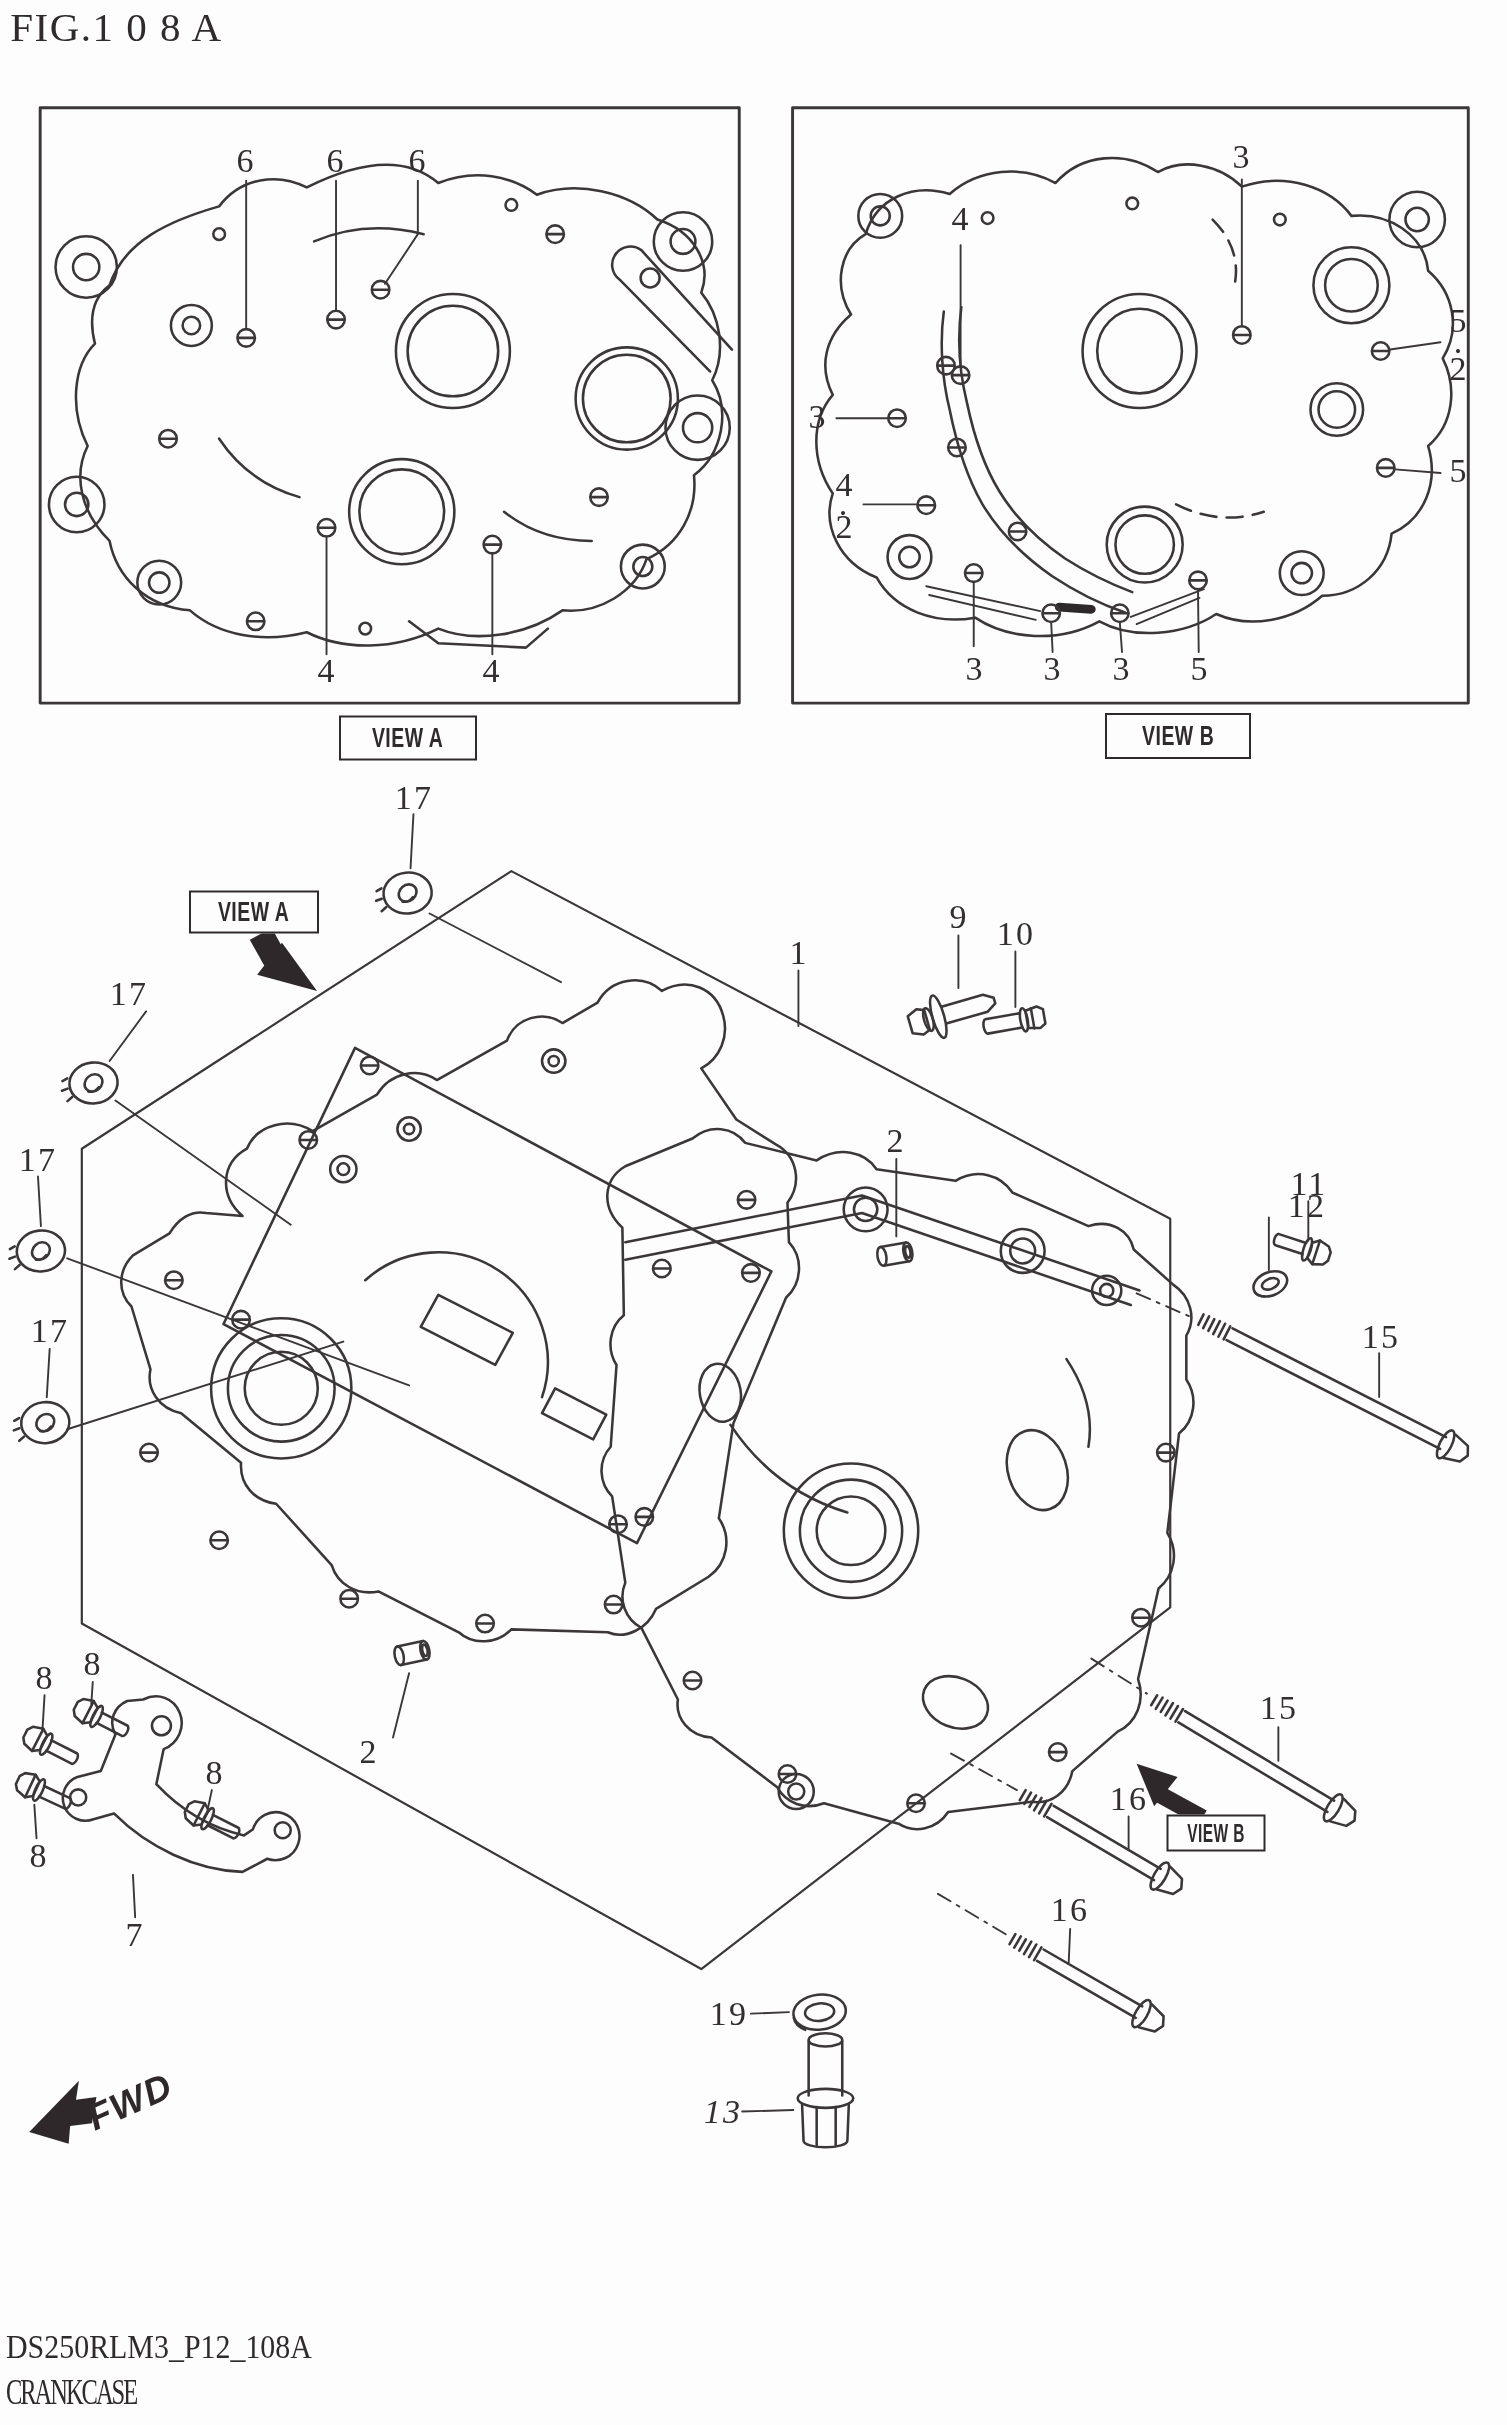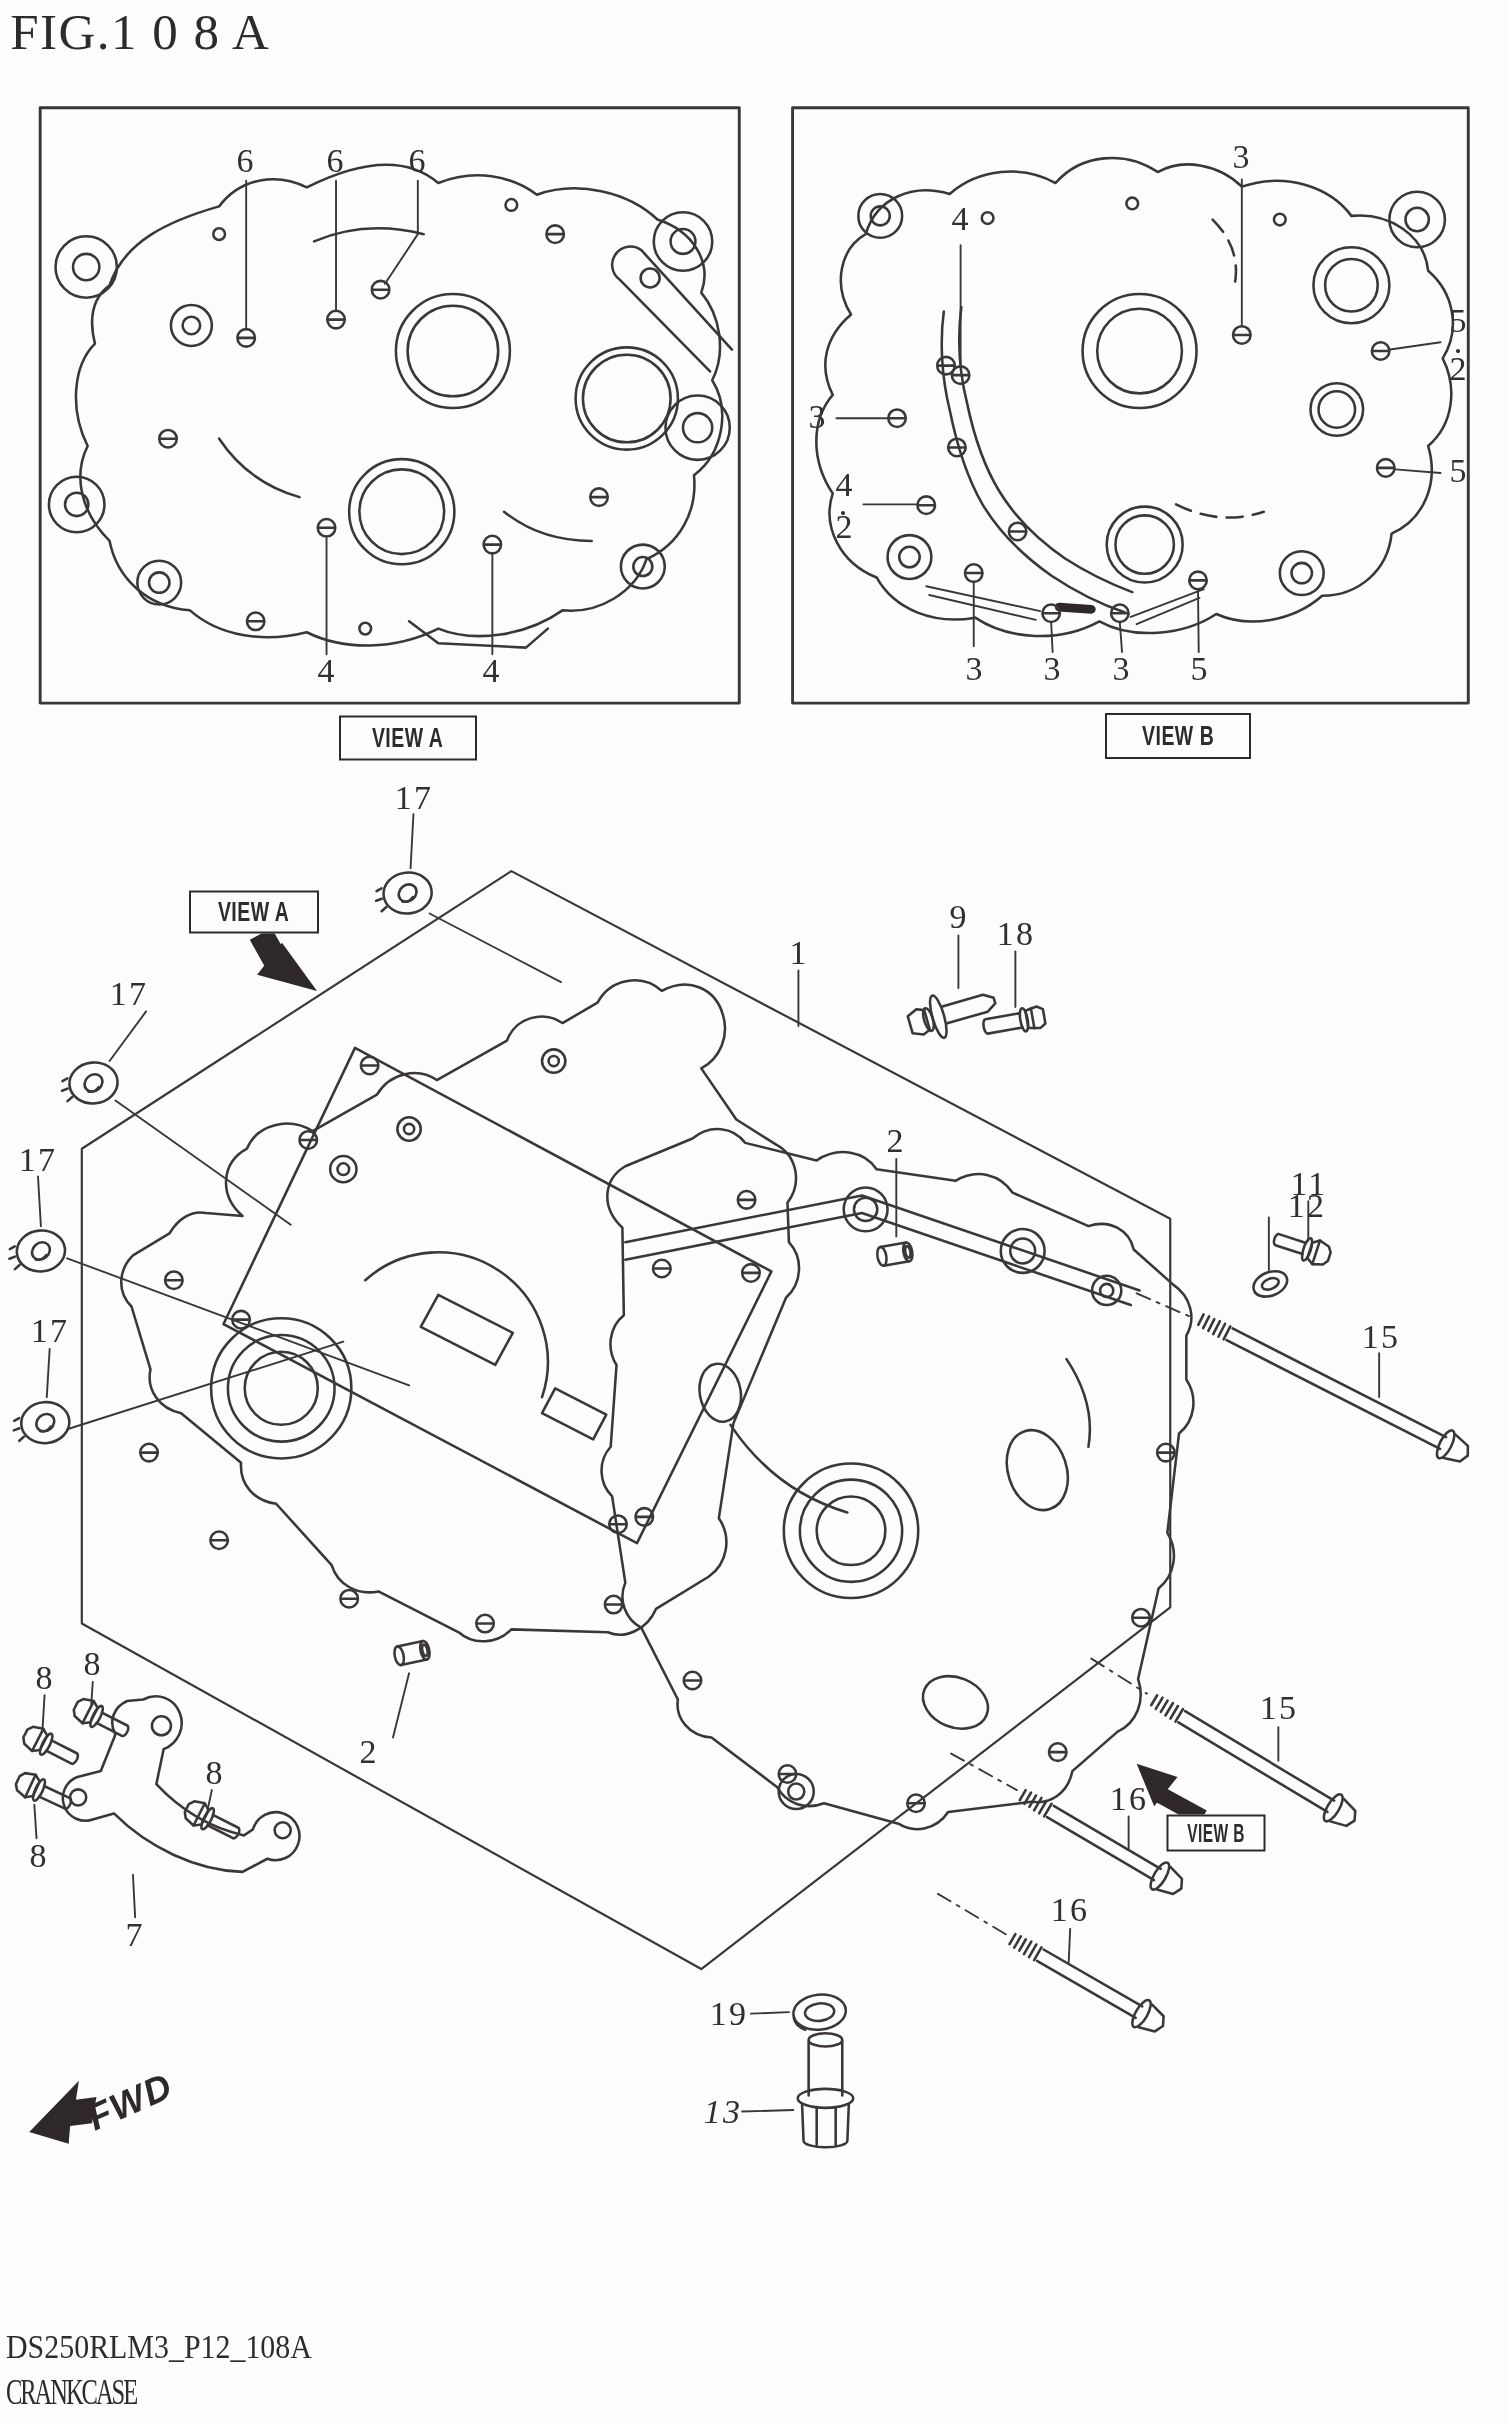--- a/index.html
+++ b/index.html
@@ -6,21 +6,21 @@
   body{
     width:1507px;height:2426px;position:relative;background:#fdfdfd;
     font-family:"Liberation Serif",serif;color:#2f2b2c;overflow:hidden;
   }
   svg{position:absolute;left:0;top:0}
   .art{stroke:#3b3739;stroke-width:3.5;fill:none;stroke-linecap:round;stroke-linejoin:round}
   .thin{stroke-width:2.6}
   .frame{stroke-width:4}
   .dark{fill:#2e282a;stroke:none}
   .page-title{
-    position:absolute;left:10.2px;top:2.9px;font-size:51px;letter-spacing:1.5px;
+    position:absolute;left:10.2px;top:2.9px;font-size:41px;letter-spacing:1.5px;
     font-family:"Liberation Serif",serif;white-space:nowrap;
   }
   .callout{
     position:absolute;transform:translate(-50%,-50%);
     font-size:34px;line-height:1;letter-spacing:2.2px;white-space:nowrap;color:#332e30;
   }
   .viewlabel{
     position:absolute;transform:translate(-50%,-50%);
     border:2.9px solid #2f2b2c;background:#fdfdfd;
     display:flex;align-items:center;justify-content:center;
@@ -413,21 +413,21 @@
     <div class="callout" style="left: 1122px; top: 669px;">3</div>
     <div class="callout" style="left: 1200px; top: 669px;">5</div>
   </div>
 <div>
     <div class="callout" style="left: 414px; top: 798px;">17</div>
     <div class="callout" style="left: 129px; top: 994px;">17</div>
     <div class="callout" style="left: 38px; top: 1160px;">17</div>
     <div class="callout" style="left: 50px; top: 1331px;">17</div>
     <div class="callout" style="left: 799px; top: 953px;">1</div>
     <div class="callout" style="left: 959px; top: 917px;">9</div>
-    <div class="callout" style="left: 1016px; top: 934px;">18</div>
+    <div class="callout" style="left: 1016px; top: 934px;">10</div>
     <div class="callout" style="left: 896px; top: 1141px;">2</div>
     <div class="callout" style="left: 1267px; top: 1206px; margin-left: 40px;">12</div>
     <div class="callout" style="left: 1309px; top: 1184px;">11</div>
     <div class="callout" style="left: 1381px; top: 1337px;">15</div>
     <div class="callout" style="left: 369px; top: 1752px;">2</div>
     <div class="callout" style="left: 93px; top: 1664px;">8</div>
     <div class="callout" style="left: 45px; top: 1678px;">8</div>
     <div class="callout" style="left: 215px; top: 1773px;">8</div>
     <div class="callout" style="left: 39px; top: 1856px;">8</div>
     <div class="callout" style="left: 135px; top: 1935px;">7</div>

